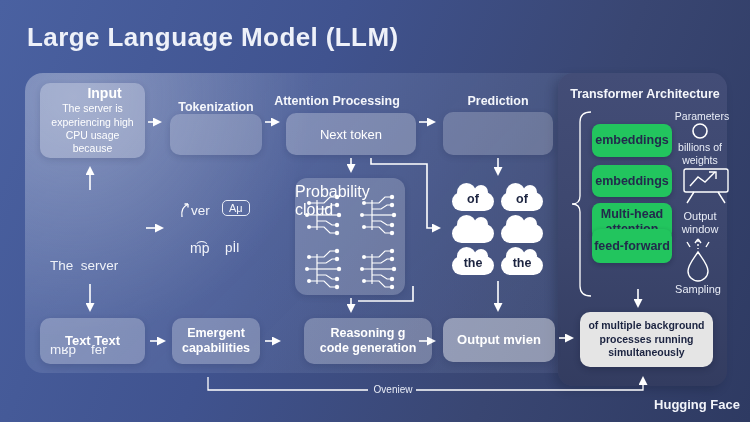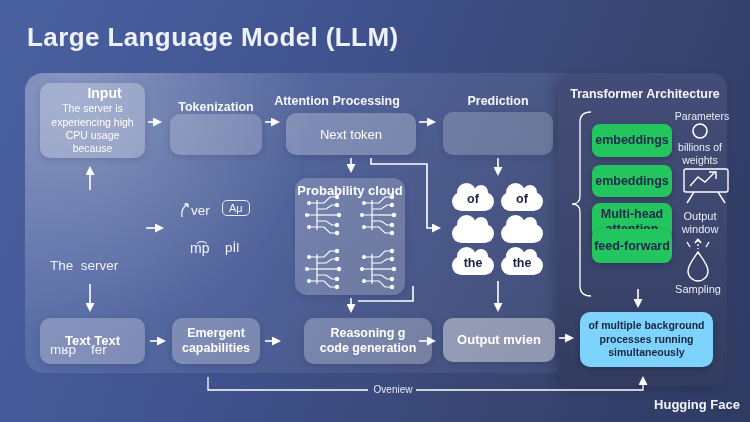--- a/index.html
+++ b/index.html
@@ -37,38 +37,38 @@
   .box.dim{background:rgba(255,255,255,0.20);}
   .box.bold{font-weight:bold;font-size:12.5px;line-height:1.2;}
   .hdr{color:#f4f6fb;font-weight:bold;font-size:12.5px;text-align:center;}
   .input-heading{font-weight:bold;font-size:14px;margin-bottom:1px;margin-left:24px;}
   .input-body{font-size:10.5px;line-height:1.28;padding:0 5px;}
   
   .token-lines{left:50px;top:196px;color:#eef1f8;font-size:13.5px;line-height:28px;white-space:pre;}
   .frag{color:#f2f4fa;}
   .frag-boxed{border:1.5px solid #e8ecf6;border-radius:5px;padding:1px 6px;font-size:11px;color:#f2f4fa;}
   
-  .pc-label{font-weight:bold;font-size:13px;color:#fff;text-align:right;}
+  .pc-label{font-weight:normal;font-size:16px;color:#fff;text-align:left;}
   
   .cloud{position:absolute;width:42px;height:19px;background:#fff;border-radius:10px;z-index:3;}
   .cloud::before{content:"";position:absolute;width:19px;height:19px;background:#fff;border-radius:50%;top:-9px;left:5px;}
   .cloud::after{content:"";position:absolute;width:14px;height:14px;background:#fff;border-radius:50%;top:-7px;right:6px;}
   .cloud span{position:relative;z-index:1;display:block;text-align:center;margin-top:-2px;
     font-size:12.5px;font-weight:bold;color:#1c2440;line-height:19px;}
   
   .t-box{
     border-radius:8px;background:#22c55e;color:#222b4c;font-weight:600;
     display:flex;align-items:center;justify-content:center;text-align:center;
     font-size:12.5px;line-height:1.15;box-shadow:0 2px 5px rgba(15,22,45,0.3);
   }
   .annot{color:#e9edf7;font-size:10.5px;line-height:1.2;text-align:center;}
   .annot.big{font-size:11px;}
   .overview-label{font-size:10px;color:#e9edf7;background:transparent;}
   .lightbox{
-    border-radius:10px;background:#7dd3fc;color:#1b2340;font-weight:600;
+    border-radius:10px;background:#e5e5e5;color:#1b2340;font-weight:600;
     display:flex;align-items:center;justify-content:flex-end;text-align:center;
     font-size:10.5px;line-height:1.3;box-shadow:0 2px 6px rgba(15,22,45,0.3);
   }
   .outbox{background:rgba(255,255,255,0.42);}
 </style>
 </head>
 <body>
 
 <div class="abs main-panel"></div>
 <div class="abs dark-panel"></div>

